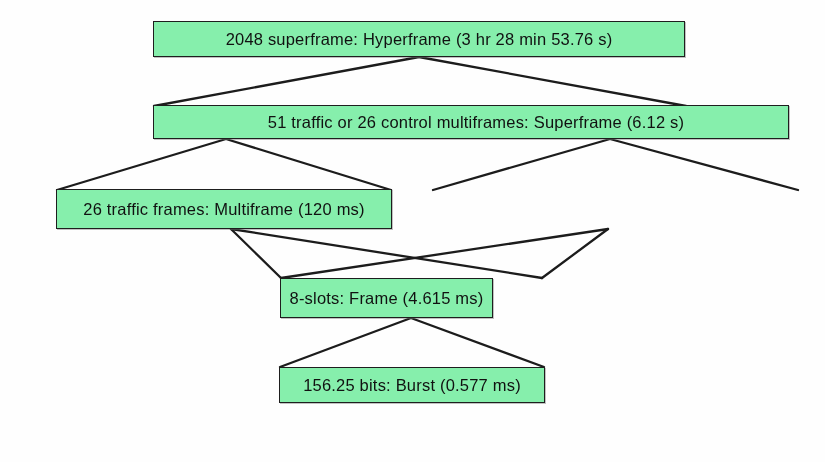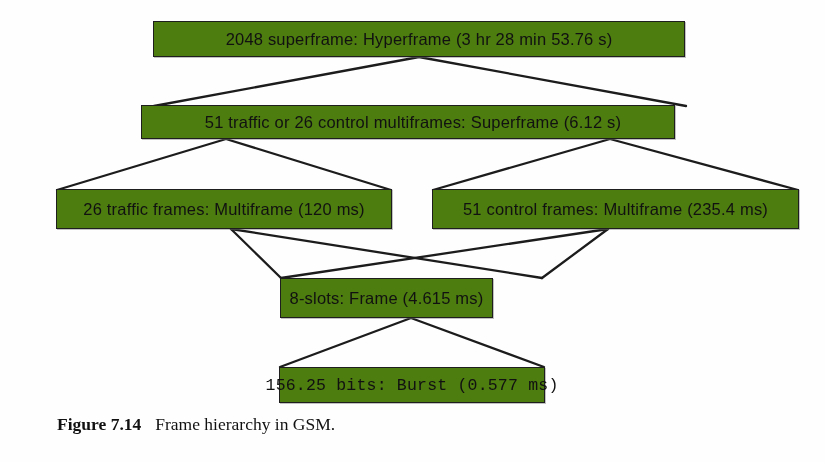--- a/index.html
+++ b/index.html
@@ -18,21 +18,21 @@
   .connectors {
     position: absolute;
     left: 0;
     top: 0;
     width: 825px;
     height: 462px;
   }
   .node {
     position: absolute;
     box-sizing: border-box;
-    background: #4d7c0f;
+    background: #86efac;
     border: 1.6px solid #1e1e1e;
     box-shadow: 1px 1px 0 rgba(120,120,120,0.45);
     display: flex;
     align-items: center;
     justify-content: center;
     text-align: center;
     font-size: 16.5px;
     color: #111111;
     letter-spacing: 0.2px;
     white-space: nowrap;
@@ -74,27 +74,23 @@
       <line x1="608" y1="229" x2="281" y2="278"></line>
       <line x1="608" y1="229" x2="542" y2="278"></line>
 
       <line x1="411" y1="318" x2="280" y2="367"></line>
       <line x1="411" y1="318" x2="544" y2="367"></line>
     </g>
   </svg>
 
   <div class="node" style="left:153px; top:21px;  width:532px; height:36px;">2048 superframe: Hyperframe (3 hr 28 min 53.76 s)</div>
 
-  <div class="node" style="left:141px; top:105px; width:534px; height:34px;padding-left:10px;">51 traffic or 26 control multiframes: Superframe (6.12 s)</div>
+  <div class="node" style="left:153px; top:105px; width:636px; height:34px;padding-left:10px;">51 traffic or 26 control multiframes: Superframe (6.12 s)</div>
 
   <div class="node" style="left:56px;  top:189px; width:336px; height:40px;text-align:center;">26 traffic frames: Multiframe (120 ms)</div>
 
-  <div class="node" style="left:432px; top:189px; width:367px; height:40px;">51 control frames: Multiframe (235.4 ms)</div>
 
   <div class="node" style="left:280px; top:278px; width:213px; height:40px;">8-slots: Frame (4.615 ms)</div>
 
-  <div class="node" style="left:279px; top:367px; width:266px; height:36px;font-family:Liberation Mono, monospace;">156.25 bits: Burst (0.577 ms)</div>
+  <div class="node" style="left:279px; top:367px; width:266px; height:36px;">156.25 bits: Burst (0.577 ms)</div>
 
-  <div class="caption">
-    <span class="cap-label">Figure 7.14</span><span class="cap-text">Frame hierarchy in GSM.</span>
-  </div>
 
 </div>
 
 </body></html>

